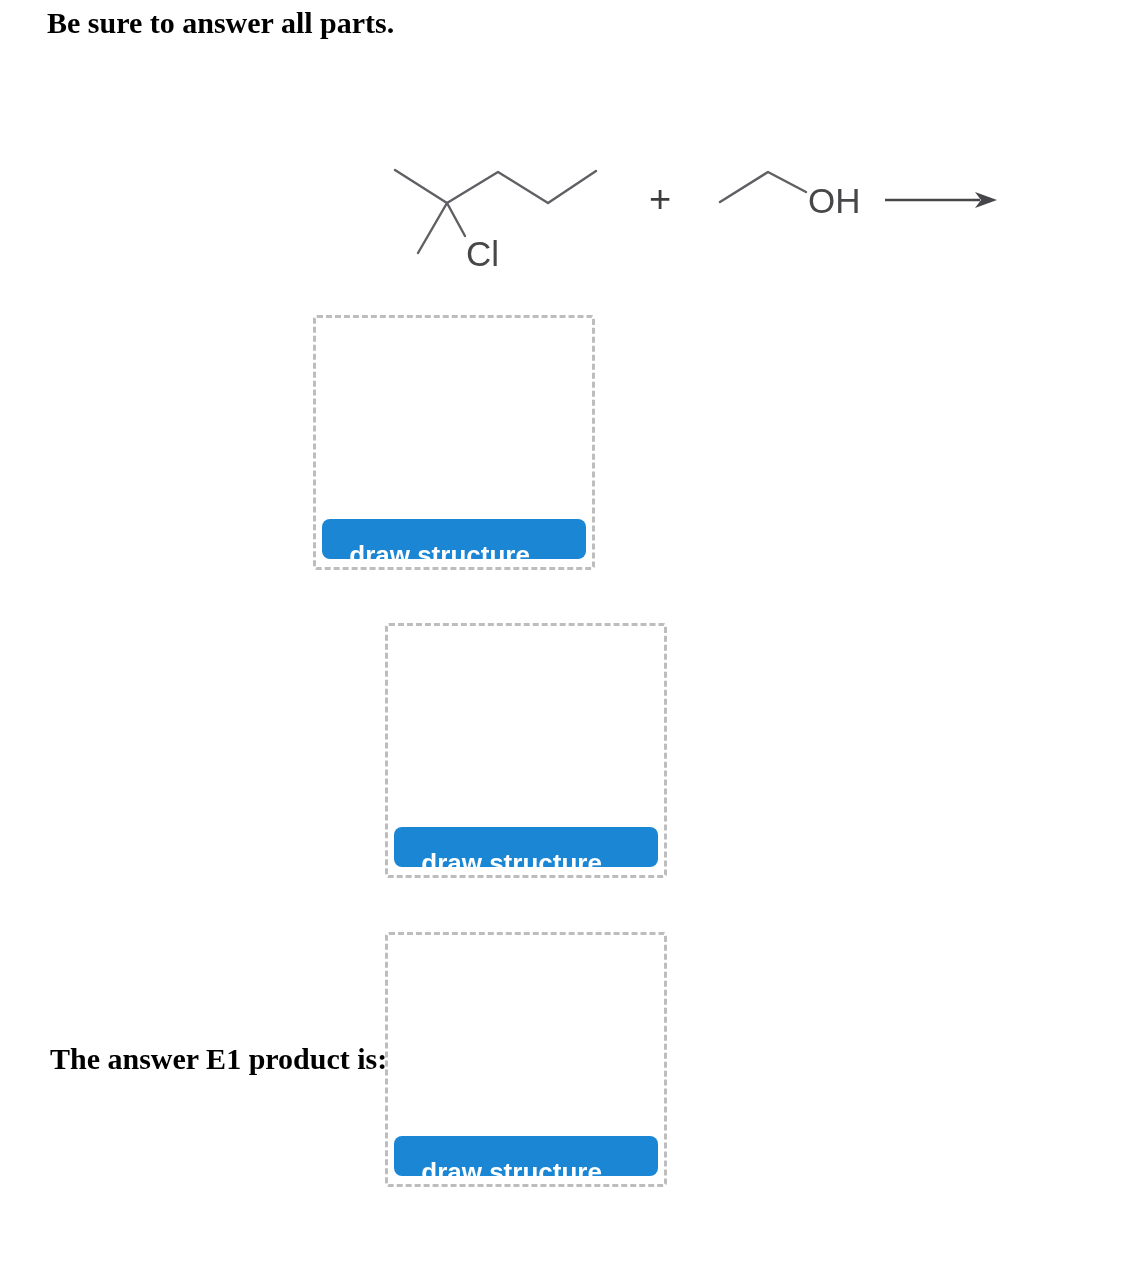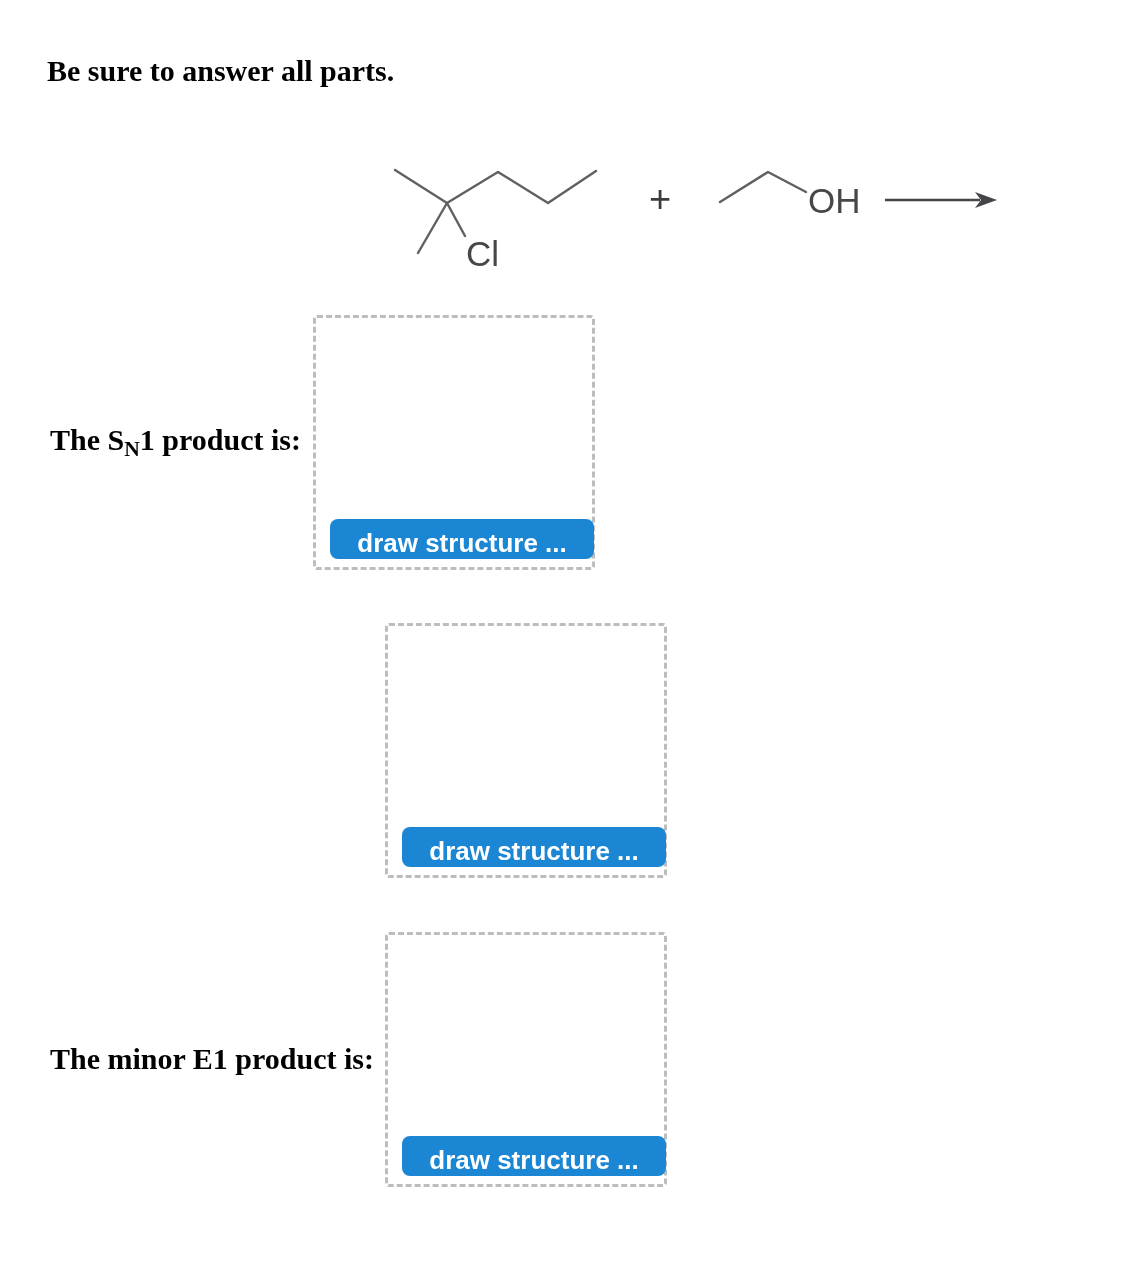--- a/index.html
+++ b/index.html
@@ -12,21 +12,20 @@
     overflow:hidden;
   }
   .heading{
     position:absolute;
     left:47px;
     font-weight:bold;
     font-size:30px;
     line-height:1.15;
     color:#000000;
     white-space:nowrap;
-    margin-top:48px;
   }
   .heading sub{
     font-size:0.72em;
     line-height:0;
     vertical-align:-0.28em;
   }
   #heading-1{top:6px;}
   #heading-2{top:82px;}
 
   .scheme{
@@ -79,22 +78,21 @@
     border-radius:8px;
     background:#1a86d4;
     color:#ffffff;
     font-family:"Liberation Sans", sans-serif;
     font-weight:bold;
     font-size:26px;
     line-height:40px;
     text-align:center;
     white-space:nowrap;
     cursor:pointer;
-    padding:4px;
-    margin-left:8px;
+    padding:16px;
   }
 
   .bond{
     fill:none;
     stroke:#5f5f64;
     stroke-width:2.4;
     stroke-linecap:round;
     stroke-linejoin:round;
   }
   .atom-label{
@@ -132,27 +130,26 @@
 
     <text class="plus-label" x="290" y="72" text-anchor="middle">+</text>
 
     <polyline class="bond" points="350,62 398,32 436,52"></polyline>
     <text class="atom-label" x="438" y="73">OH</text>
 
     <line class="arrow-line" x1="515" y1="60" x2="610" y2="60"></line>
     <path class="arrow-head" d="M605,52 L627,60 L605,68 L611,60 Z"></path>
   </svg>
 
-  <div id="label-sn1" class="section-label"><span>The S</span><sub>N</sub><span>1 product is:</span></div>
   <div id="box-sn1" class="answer-box">
     <button class="draw-btn">draw structure ...</button>
   </div>
 
   <div id="box-major" class="answer-box">
     <button class="draw-btn">draw structure ...</button>
   </div>
 
-  <div id="label-minor" class="section-label"><span>The minor E1 product is:</span><sub></sub><span></span></div>
+  <div id="label-minor" class="section-label"><span>The answer E1 product is:</span><sub></sub><span></span></div>
   <div id="box-minor" class="answer-box">
     <button class="draw-btn">draw structure ...</button>
   </div>
 
 </div>
 
 </body></html>

